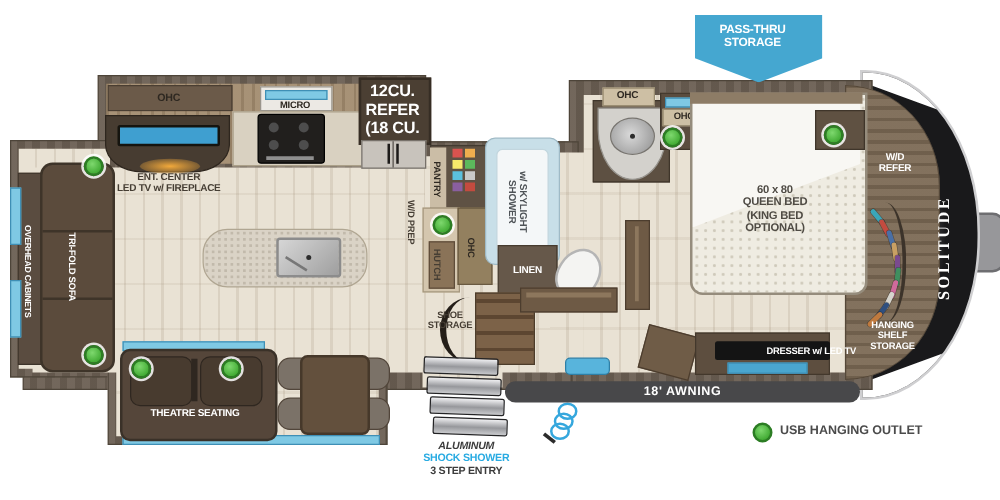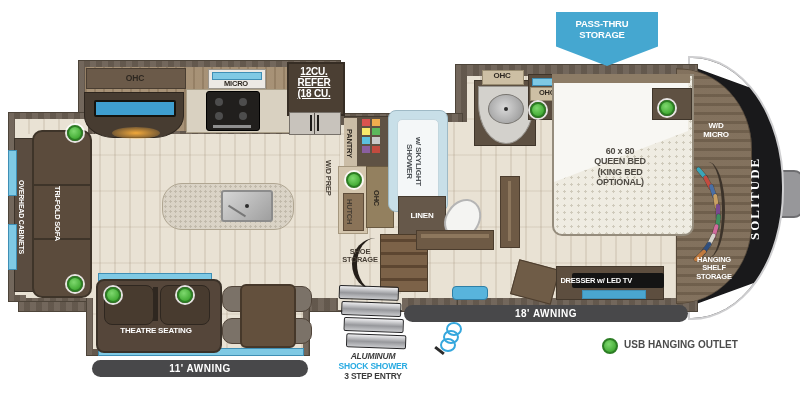--- a/index.html
+++ b/index.html
@@ -86,23 +86,25 @@
   <div class="abs" style="left:206px;top:91px;width:52px;height:38px;background:#211f1d;border-radius:3px;border:1px solid #000;">
     <div class="abs" style="left:8px;top:6px;width:8px;height:8px;border-radius:50%;background:#4d4d4d;"></div>
     <div class="abs" style="left:32px;top:6px;width:8px;height:8px;border-radius:50%;background:#4d4d4d;"></div>
     <div class="abs" style="left:8px;top:20px;width:8px;height:8px;border-radius:50%;background:#4d4d4d;"></div>
     <div class="abs" style="left:32px;top:20px;width:8px;height:8px;border-radius:50%;background:#4d4d4d;"></div>
     <div class="abs" style="left:6px;bottom:2px;width:38px;height:3px;background:#8f8f8f;"></div>
   </div>
   <div class="abs" style="left:84px;top:92px;width:98px;height:44px;background:#473c31;border:1px solid #2e261e;border-radius:0 0 30px 30px / 0 0 22px 22px;"></div>
   <div class="abs" style="left:94px;top:100px;width:78px;height:13px;background:#3f9fd0;border:2px solid #15140f;border-radius:2px;"></div>
   <div class="abs" style="left:112px;top:127px;width:48px;height:12px;background:radial-gradient(ellipse at center,#f2a93b,rgba(242,169,59,0));border-radius:50%;"></div>
+  <div class="lbl" style="left:68px;top:138px;width:134px;font-size:8px;">ENT. CENTER
+LED TV w/ FIREPLACE</div>
 
   <div class="abs" style="left:287px;top:62px;width:54px;height:50px;background:#4b3f33;border:2px solid #362d24;"></div>
-  <div class="lbl lblW" style="left:289px;top:66px;width:50px;font-size:10px;text-decoration:underline;">12CU.
+  <div class="lbl lblW" style="left:289px;top:66px;width:50px;font-size:13px;">12CU.
 REFER
 (18 CU.</div>
   <div class="abs" style="left:289px;top:112px;width:50px;height:21px;background:#c8c3bc;border:1px solid #77716a;">
     <div class="abs" style="left:24px;top:0;width:1px;height:21px;background:#55504a;"></div>
     <div class="abs" style="left:20px;top:2px;width:2px;height:16px;background:#1d1b19;"></div>
     <div class="abs" style="left:27px;top:2px;width:2px;height:16px;background:#1d1b19;"></div>
   </div>
 
   <div class="abs" style="left:162px;top:183px;width:130px;height:45px;background:#dad3c6;background-image:radial-gradient(rgba(120,110,90,.25) 1px,transparent 1.3px);background-size:5px 5px;border:1px solid #b0a692;border-radius:20px;"></div>
   <div class="abs" style="left:221px;top:190px;width:48px;height:28px;background:linear-gradient(135deg,#d6d6d6,#9f9f9f);border:2px solid #8c8c8c;border-radius:3px;">
@@ -169,25 +171,25 @@
 (KING BED
 OPTIONAL)</div>
   <div class="abs" style="left:652px;top:88px;width:40px;height:32px;background:#5f5142;box-shadow:inset 0 0 0 1px #3f352a;"></div>
   <div class="abs" style="left:500px;top:176px;width:18px;height:70px;background:#6e5a45;border:1px solid #4c3d2e;">
     <div class="abs" style="left:7px;top:4px;width:3px;height:60px;background:#8d775d;"></div>
   </div>
   <div class="abs" style="left:452px;top:286px;width:34px;height:12px;background:#58b4dc;border:1px solid #2e7fa6;border-radius:4px;"></div>
   <div class="abs" style="left:514px;top:264px;width:40px;height:34px;background:#6f5c47;border:1px solid #4c3d2e;transform:rotate(15deg);"></div>
   <div class="abs" style="left:556px;top:266px;width:106px;height:32px;background:#5d4e3f;border:1px solid #43382c;"></div>
   <div class="abs" style="left:572px;top:273px;width:92px;height:15px;background:#141414;border-radius:2px;"></div>
-  <div class="lbl lblW" style="left:540px;top:277px;width:92px;font-size:7.5px;text-align:right;">DRESSER w/ LED TV</div>
+  <div class="lbl lblW" style="left:603px;top:277px;width:92px;font-size:7.5px;">DRESSER w/ LED TV</div>
   <div class="abs blue" style="left:582px;top:290px;width:62px;height:7px;background:#4aa6cf;"></div>
 
   <div class="lbl lblW" style="left:694px;top:122px;width:44px;font-size:8px;">W/D
-MICRO</div>
+REFER</div>
   <div class="lbl lblW" style="left:686px;top:256px;width:56px;font-size:7.5px;">HANGING
 SHELF
 STORAGE</div>
   <div class="lbl lblW vu" style="left:748px;top:146px;height:104px;font-family:'Liberation Serif',serif;font-size:13px;letter-spacing:2px;color:#fff;">SOLITUDE</div>
 
   <div class="abs blue" style="left:98px;top:273px;width:112px;height:6px;"></div>
   <div class="abs blue" style="left:98px;top:348px;width:204px;height:6px;"></div>
   <div class="abs" style="left:96px;top:279px;width:122px;height:70px;background:#55463a;border:2px solid #3a3128;border-radius:8px;">
     <div class="abs" style="left:6px;top:4px;width:48px;height:38px;background:#483b2f;border:1px solid #2f2720;border-radius:8px;"></div>
     <div class="abs" style="left:62px;top:4px;width:48px;height:38px;background:#483b2f;border:1px solid #2f2720;border-radius:8px;"></div>
@@ -210,23 +212,20 @@
   </div>
   <div class="lbl" style="left:318px;top:352px;width:110px;font-size:8.5px;color:#3c3c3c;font-style:italic;">ALUMINUM</div>
   <div class="lbl" style="left:318px;top:362px;width:110px;font-size:8.5px;color:#29abe2;">SHOCK SHOWER</div>
   <div class="lbl" style="left:318px;top:372px;width:110px;font-size:8.5px;color:#3c3c3c;">3 STEP ENTRY</div>
 
   <div class="abs" style="left:446px;top:322px;width:12px;height:10px;border:2px solid #35a7dd;border-radius:50%;"></div>
   <div class="abs" style="left:443px;top:330px;width:12px;height:10px;border:2px solid #35a7dd;border-radius:50%;"></div>
   <div class="abs" style="left:440px;top:338px;width:12px;height:10px;border:2px solid #35a7dd;border-radius:50%;"></div>
   <div class="abs" style="left:434px;top:349px;width:11px;height:3px;background:#2b2b2b;transform:rotate(38deg);"></div>
 
-  <div class="awn" style="left:92px;top:360px;width:216px;">
-      <span>11' AWNING</span>
-    </div>
   <div class="awn" style="left:404px;top:305px;width:284px;">
       <span>18' AWNING</span>
     </div>
 
   <div class="abs" style="left:556px;top:12px;width:102px;height:54px;background:#45a7d0;clip-path:polygon(0 0,100% 0,100% 64%,50% 100%,0 64%);">
     <div class="lbl lblW" style="left:0;top:7px;width:92px;font-size:9.5px;">PASS-THRU
 STORAGE</div>
   </div>
 
   <div class="usb" style="left:67px;top:125px;"></div>

